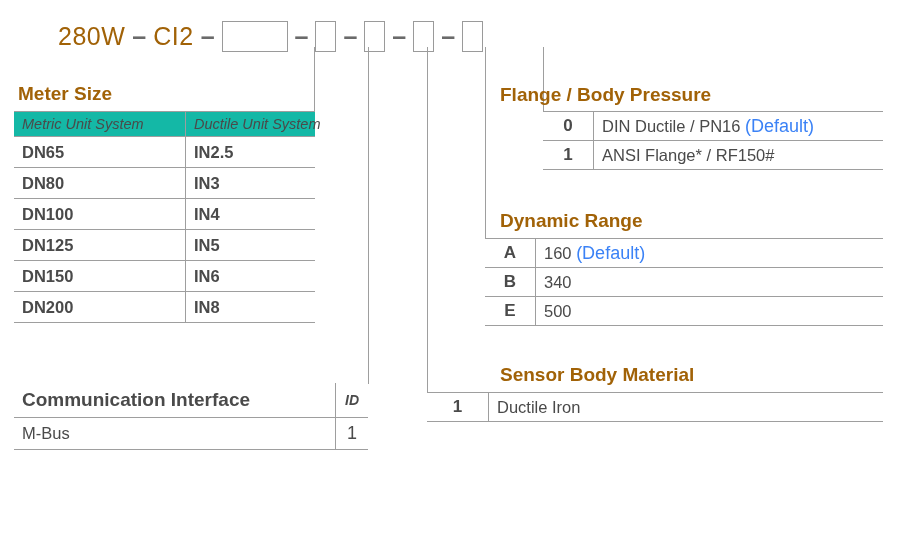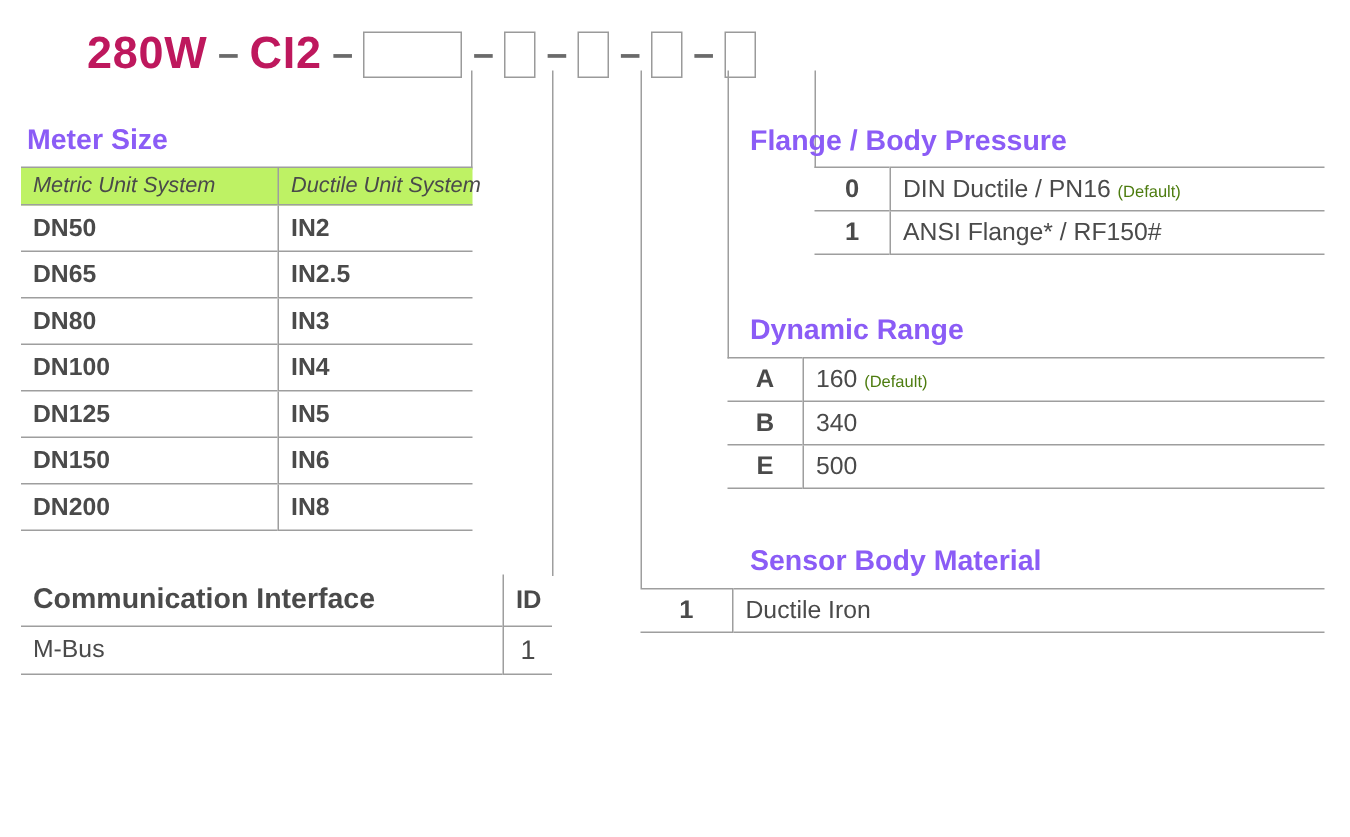--- a/index.html
+++ b/index.html
@@ -23,23 +23,23 @@
   
   .code-line {
     position: absolute;
     left: 58px;
     top: 16px;
     display: flex;
     align-items: center;
     height: 40px;
   }
   .code-text {
-    font-size: 30px;
-    font-weight: bold;
-    color: #be185d;
+    font-size: 25px;
+    font-weight: normal;
+    color: #a16207;
     letter-spacing: 0.5px;
     white-space: nowrap;
   }
   .code-dash {
     font-size: 25px;
     font-weight: bold;
     color: #6a6a6a;
     padding: 0 7px;
     line-height: 1;
   }
@@ -57,21 +57,21 @@
     position: absolute;
     width: 1.4px;
     background: #9e9e9e;
   }
 
   
   .sect-title {
     position: absolute;
     font-size: 19px;
     font-weight: bold;
-    color: #8b5cf6;
+    color: #a16207;
     white-space: nowrap;
   }
   .sect-title.right { }
 
   
   .tbl {
     position: absolute;
     border-collapse: collapse;
     table-layout: fixed;
   }
@@ -79,45 +79,45 @@
     padding: 0 8px;
     font-size: 16.5px;
     color: #4a4a4a;
     white-space: nowrap;
     vertical-align: middle;
   }
   .rule-top { border-top: 1.4px solid #9e9e9e; }
   .rule-bot { border-bottom: 1.4px solid #9e9e9e; }
   .rule-left { border-left: 1.4px solid #9e9e9e; }
   .small {
-    font-size: 11px;
+    font-size: 18px;
     font-weight: normal;
-    color: #4d7c0f;
+    color: #3b82f6;
   }
 
   
   #meter-size-table td { height: 30px; font-weight: bold; }
   #meter-size-table .hdr td {
-    background: #bef264;
+    background: #14b8a6;
     font-style: italic;
     font-weight: normal;
     font-size: 14.5px;
     height: 24px;
     color: #4a4a4a;
   }
 
   
   #comm-table td { height: 31px; }
   #comm-table .hdr td {
     font-weight: bold;
     font-size: 19px;
     height: 34px;
   }
   #comm-table .idcol { text-align: center; font-size: 18px; }
-  #comm-table .hdr .idcol { font-size: 17px; }
+  #comm-table .hdr .idcol { font-size: 14px; font-style: italic; }
 
   
   .rtbl td { height: 28px; }
   .rtbl .codecol {
     text-align: center;
     font-weight: bold;
     font-size: 17px;
     width: 34px;
   }
 </style>
@@ -154,24 +154,20 @@
 
   <div class="sect-title" style="left:18px; top:83px;">Meter Size</div>
 
   <table class="tbl" id="meter-size-table" style="left:14px; top:111px; width:301px;">
     <tbody>
       <tr class="hdr">
         <td class="rule-top" style="width:155px;">Metric Unit System</td>
         <td class="rule-top rule-left">Ductile Unit System</td>
       </tr>
       <tr class="rule-top">
-        <td>DN50</td>
-        <td class="rule-left">IN2</td>
-      </tr>
-      <tr class="rule-top">
         <td>DN65</td>
         <td class="rule-left">IN2.5</td>
       </tr>
       <tr class="rule-top">
         <td>DN80</td>
         <td class="rule-left">IN3</td>
       </tr>
       <tr class="rule-top">
         <td>DN100</td>
         <td class="rule-left">IN4</td>

